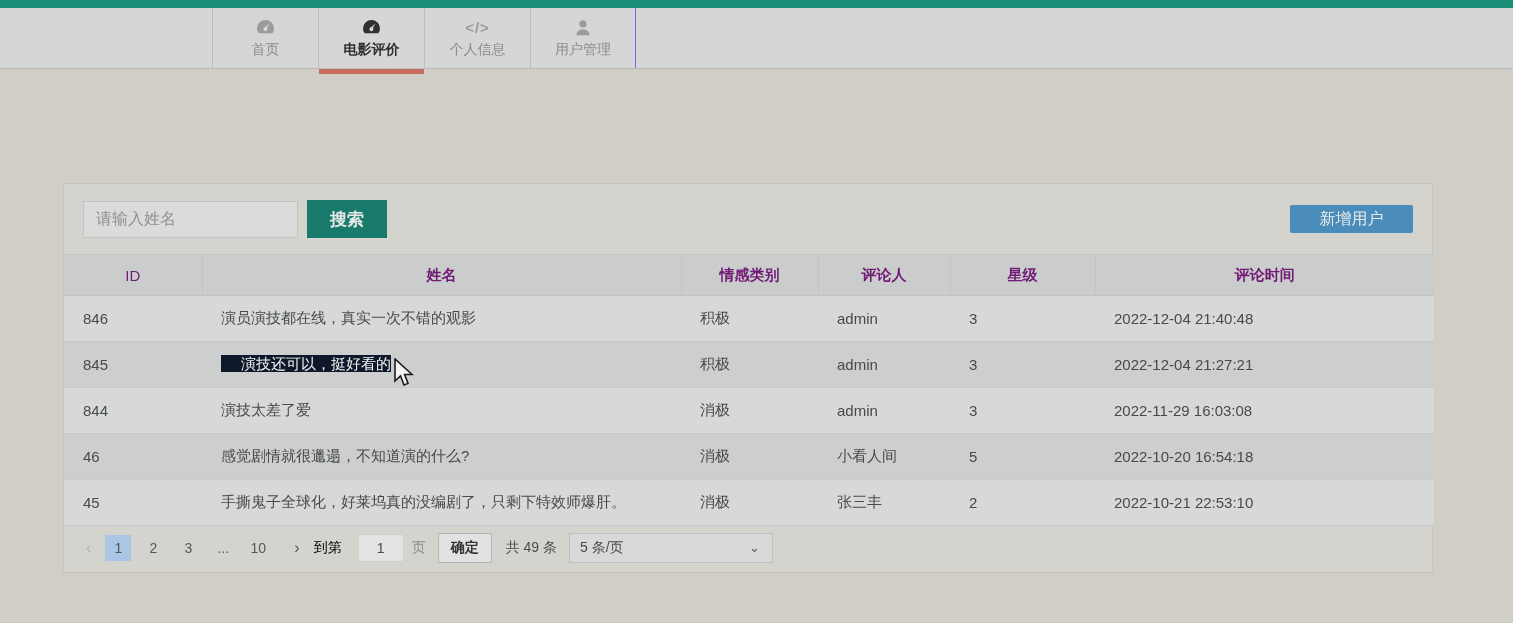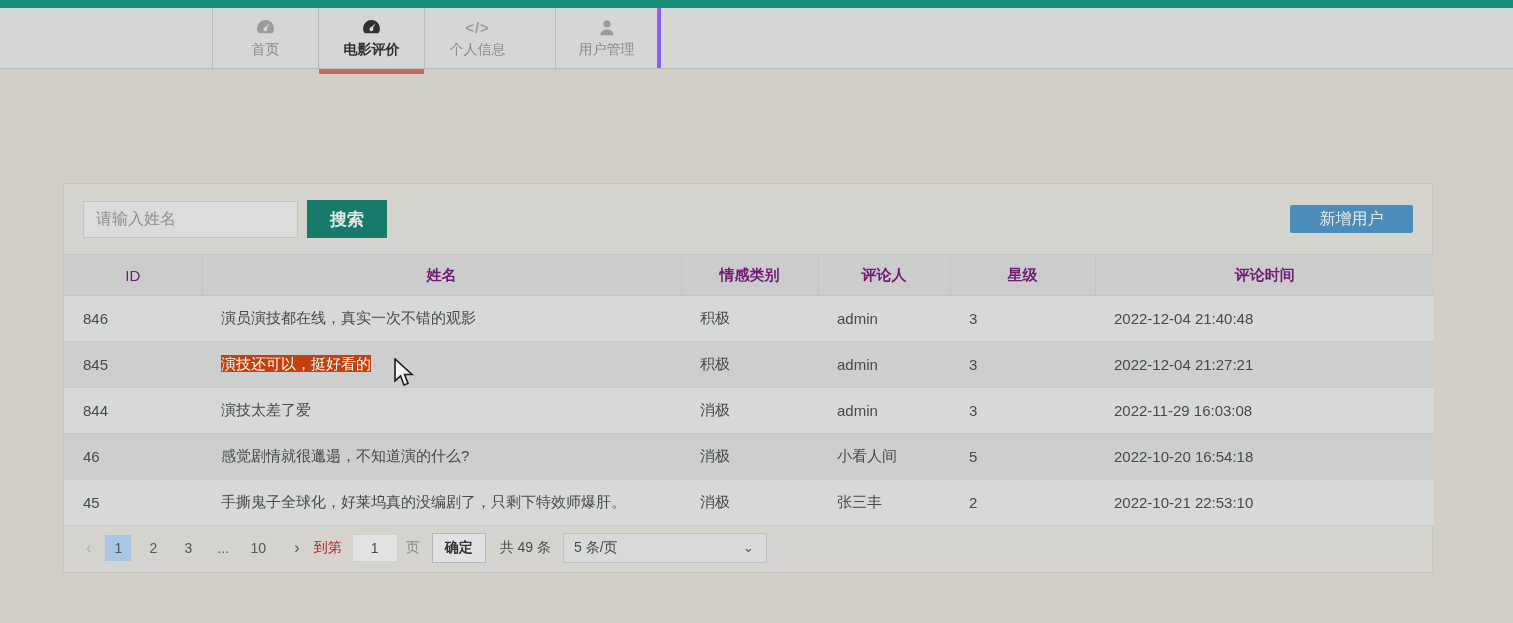--- a/index.html
+++ b/index.html
@@ -14,21 +14,21 @@
   .topbar { height:8px; background:#188e77; width:100%; }
   .nav {
     height:61px; background:#d5d7d6; border-bottom:1px solid #b9bbba;
     display:flex; padding-left:212px;
   }
   .nav-tab {
     width:106px; border-left:1px solid #bcbebd;
     display:flex; flex-direction:column; align-items:center; justify-content:center;
     gap:3px; cursor:pointer; position:relative;
   }
-  .nav-tab:last-child { border-right:4px solid #8b5cf6;margin-left:25px; }
+  .nav-tab:last-child { border-right:1px solid #8b5cf6; }
   .nav-tab .ico { font-size:17px; line-height:17px; color:#9a9c9b; height:20px; display:flex; align-items:center; }
   .nav-tab .ico svg { fill:#9a9c9b; }
   .nav-tab .lbl { font-size:14px; color:#8a8c8b; }
   .nav-tab.active .ico, .nav-tab.active .ico svg { color:#2f3130; fill:#2f3130; }
   .nav-tab.active .lbl { color:#2f3130; font-weight:bold; }
   .nav-tab.active::after {
     content:""; position:absolute; left:0; right:0; bottom:-6px; height:5px; background:#c76b5c;
   }
   
   .panel {
@@ -61,30 +61,30 @@
   }
   table.grid th + th { border-left:1px solid #c3c5c4;font-weight:bold; }
   table.grid td {
     height:46px; padding:0 19px; border-bottom:1px solid #c9cbca; color:#47494b;
     overflow:hidden; white-space:nowrap;
   }
   table.grid tr.light td { background:#d7d9d8; }
   table.grid tr.dark  td { background:#cdcfce; }
   .col-id{width:138px;} .col-name{width:479px;} .col-sent{width:137px;}
   .col-rev{width:132px;} .col-star{width:145px;} .col-time{width:339px;}
-  .sel { background:#c2410c; color:#f2f4f3; }
+  .sel { background:#0f172a; color:#f2f4f3;padding-left:20px; }
   
   .pager {
     height:44px; display:flex; align-items:center; padding-left:22px; font-size:14px; color:#55575a;
   }
   .pg-prev { color:#b0b2b1; font-size:16px; margin-right:14px; }
   .pg-next { color:#55575a; font-size:16px; margin:0 14px; cursor:pointer; }
   .pg-item { min-width:26px; height:26px; line-height:26px; text-align:center; margin-right:9px; cursor:pointer; padding:0 4px; }
   .pg-item.active { background:#a9c6e4; cursor:default; }
-  .pg-goto-label { color:#b91c1c; margin-right:10px; }
+  .pg-goto-label { color:#000000; margin-right:16px; }
   .pg-input {
     width:46px; height:28px; background:#e2e4e3; border:1px solid #cfd1d0; text-align:center;
     font-size:14px; color:#47494b; outline:none; margin-right:8px;
     font-family:"Liberation Sans","DejaVu Sans",sans-serif;
   }
   .pg-unit { color:#8a8c8b; margin-right:12px; }
   .pg-confirm {
     height:30px; padding:0 12px; background:#e0e2e1; border:1px solid #b5b7b6;
     font-weight:bold; font-size:14px; color:#333537; cursor:pointer; margin-right:14px;
     font-family:"Liberation Sans","DejaVu Sans",sans-serif;

